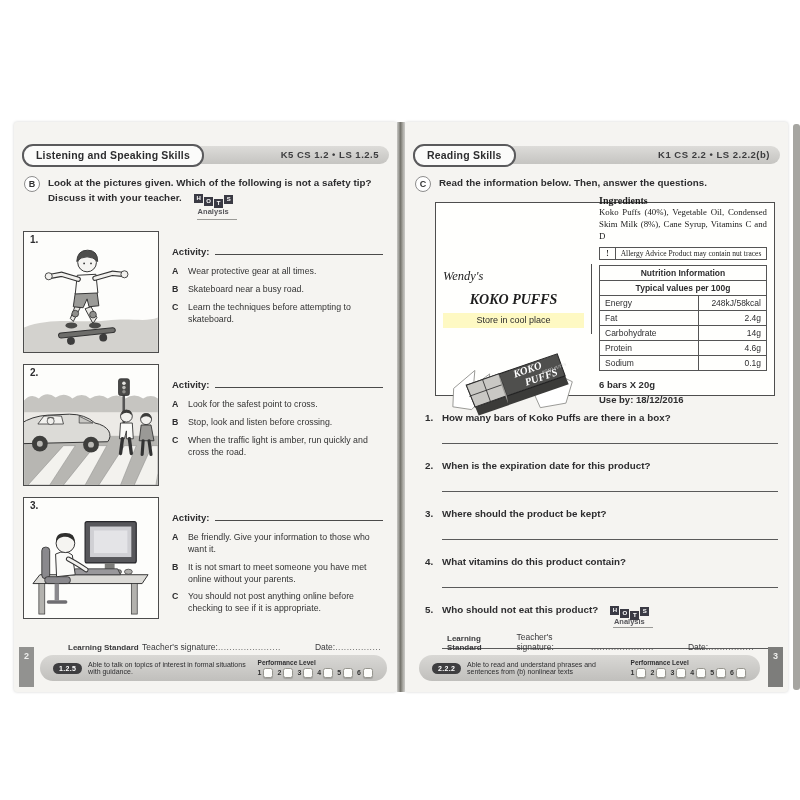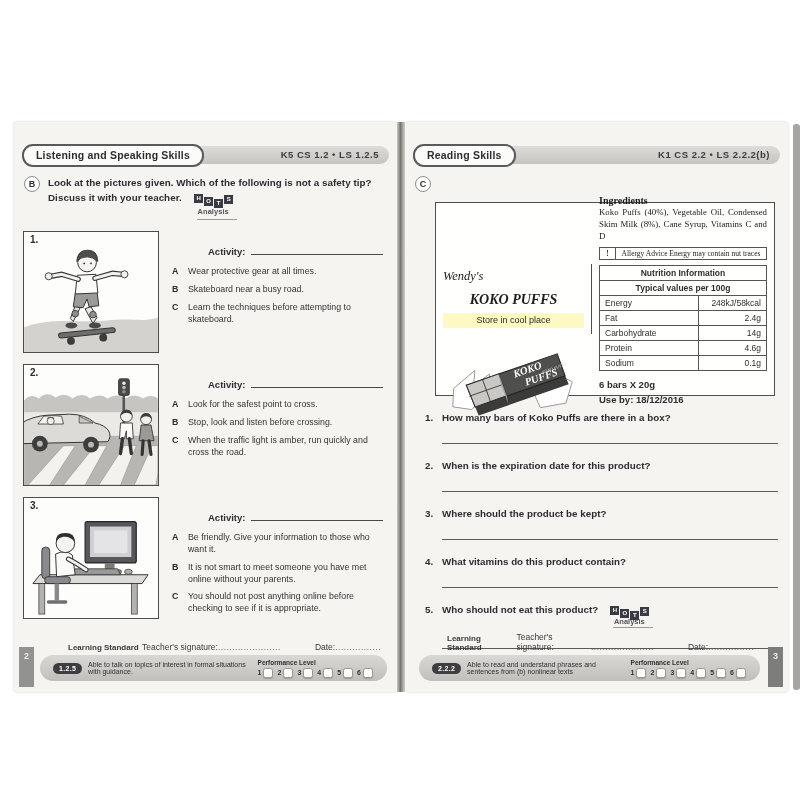--- a/index.html
+++ b/index.html
@@ -35,21 +35,21 @@
   .hots-tile:nth-child(3){transform:translateY(3px);}
   .hots-tile:nth-child(4){transform:translateY(-1px);}
   .hots-label{font-size:7.5px;color:#55555a;border-bottom:1px solid #9a9a97;margin-left:5px;padding:0 8px 1px 1px;}
 
   
   .item{display:flex;margin:11px 10px 0 9px;}
   .imgbox{flex:none;width:136px;height:122px;border:1.5px solid #4c4c4c;background:#fdfdfb;position:relative;box-sizing:border-box;}
   .imgnum{position:absolute;top:2px;left:6px;font-size:10px;font-weight:700;z-index:2;}
   .imgbox svg{position:absolute;inset:0;width:100%;height:100%;}
   .itembody{flex:1;padding:15px 2px 0 13px;min-width:0;}
-  .act{display:flex;font-size:9.5px;font-weight:700;margin-left:36px;}
+  .act{display:flex;font-size:9.5px;font-weight:700;}
   .act-line{flex:1;border-bottom:1px solid #4a4a4a;margin:0 2px 2px 6px;}
   .opts{margin-top:9px;}
   .opt{display:flex;font-size:8.8px;font-weight:500;line-height:1.35;margin-top:6px;color:#333;}
   .opt-key{flex:none;width:16px;font-weight:700;color:#2d2d2f;}
 
   
   .labelbox{display:flex;margin:10px 13px 0 30px;border:1.5px solid #4e4e4e;background:#fffffd;height:194px;box-sizing:border-box;align-items:center;}
   .lab-left{flex:none;width:156px;border-right:1.5px solid #4e4e4e;position:relative;padding:5px 7px;box-sizing:border-box;}
   .lab-brand{font-family:"Liberation Serif",serif;font-style:italic;font-size:12.5px;color:#222;}
   .lab-name{text-align:center;font-family:"Liberation Serif",serif;font-style:italic;font-weight:700;
@@ -337,20 +337,21 @@
 
   <div class="page page-right">
     <div class="hdr">
       <div class="hdr-bar"></div>
       <div class="hdr-pill">Reading Skills</div>
       <div class="hdr-code">K1 CS 2.2 • LS 2.2.2(b)</div>
     </div>
 
     <div class="sect">
       <span class="sect-letter">C</span>
+      <div class="sect-text">Read the information below. Then, answer the questions.</div>
     </div>
 
     <div class="labelbox">
       <div class="lab-left">
         <div class="lab-brand">Wendy's</div>
         <div class="lab-name">
           <div>KOKO PUFFS</div>
           <div>ENERGY BARS</div>
         </div>
         <div class="lab-choc">
@@ -369,21 +370,21 @@
             </g>
           </svg>
         </div>
         <div class="lab-store">Store in cool place</div>
       </div>
       <div class="lab-right">
         <div class="ing-title">Ingredients</div>
         <div class="ing-text">Koko Puffs (40%), Vegetable Oil, Condensed Skim Milk (8%), Cane Syrup, Vitamins C and D</div>
         <div class="allergy">
           <span class="allergy-ic">!</span>
-          <span class="allergy-tx">Allergy Advice Energy may contain nut traces</span>
+          <span class="allergy-tx">Allergy Advice Product may contain nut traces</span>
         </div>
         <div class="nut">
           <div class="nut-h1">Nutrition Information</div>
           <div class="nut-h2">Typical values per 100g</div>
           <div class="nut-row">
               <span class="nut-k">Energy</span>
               <span class="nut-v">248kJ/58kcal</span>
             </div>
           <div class="nut-row">
               <span class="nut-k">Fat</span>

